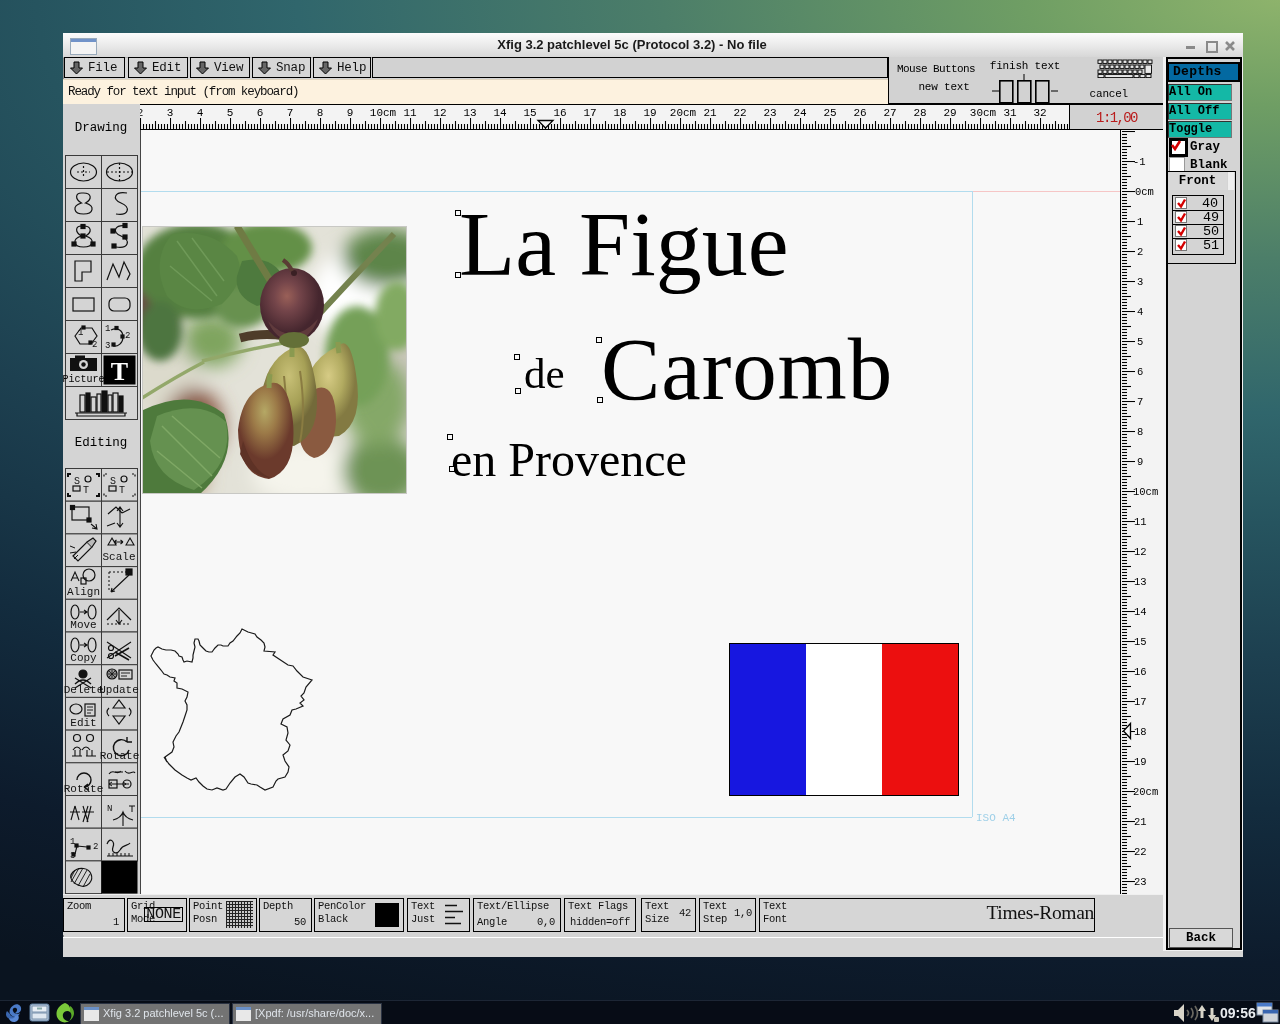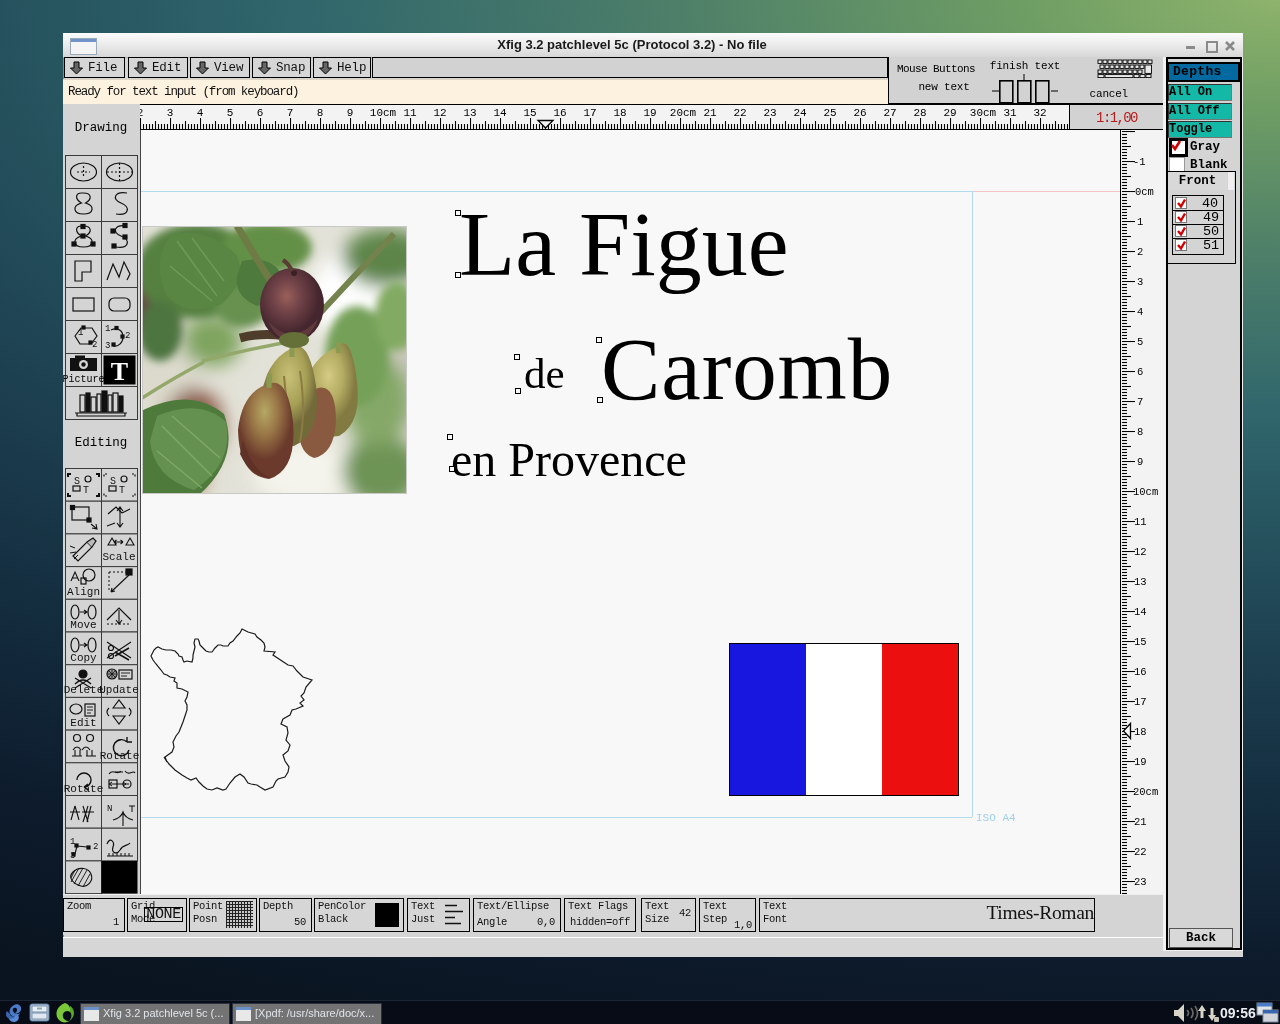--- a/index.html
+++ b/index.html
@@ -590,21 +590,21 @@
 <div class="ind" style="left:501px;width:72px">
       <div style="position:absolute;left:3px;top:1px">Text Flags</div>
       <div style="position:absolute;left:5px;bottom:2px">hidden=off</div>
     </div>
 <div class="ind" style="left:578px;width:55px">
       <div style="position:absolute;left:3px;top:1px">Text<br>Size</div>
       <div style="position:absolute;right:4px;top:8px">42</div>
     </div>
 <div class="ind" style="left:636px;width:57px">
       <div style="position:absolute;left:3px;top:1px">Text<br>Step</div>
-      <div style="position:absolute;right:3px;top:20px">1,0</div>
+      <div style="position:absolute;right:3px;top:8px">1,0</div>
     </div>
 <div class="ind" style="left:696px;width:336px">
       <div style="position:absolute;left:3px;top:1px">Text<br>Font</div>
       <div style="position:absolute;left:0;right:0;top:3px;text-align:right;font:19.5px 'Liberation Serif',serif">Times-Roman</div>
     </div>
 </div>
 <div class="a" id="botstrip"></div>
 <div class="a" id="depths"></div>
 <div class="a" id="depthsframe"></div>
 <div class="a" style="left:1167px;top:62px;width:73px;height:20px;background:#0369a1;border:2px solid #000;box-sizing:border-box;font:bold 13px 'Liberation Mono',monospace;line-height:15px;padding-left:4px;letter-spacing:0.3px">Depths</div>

